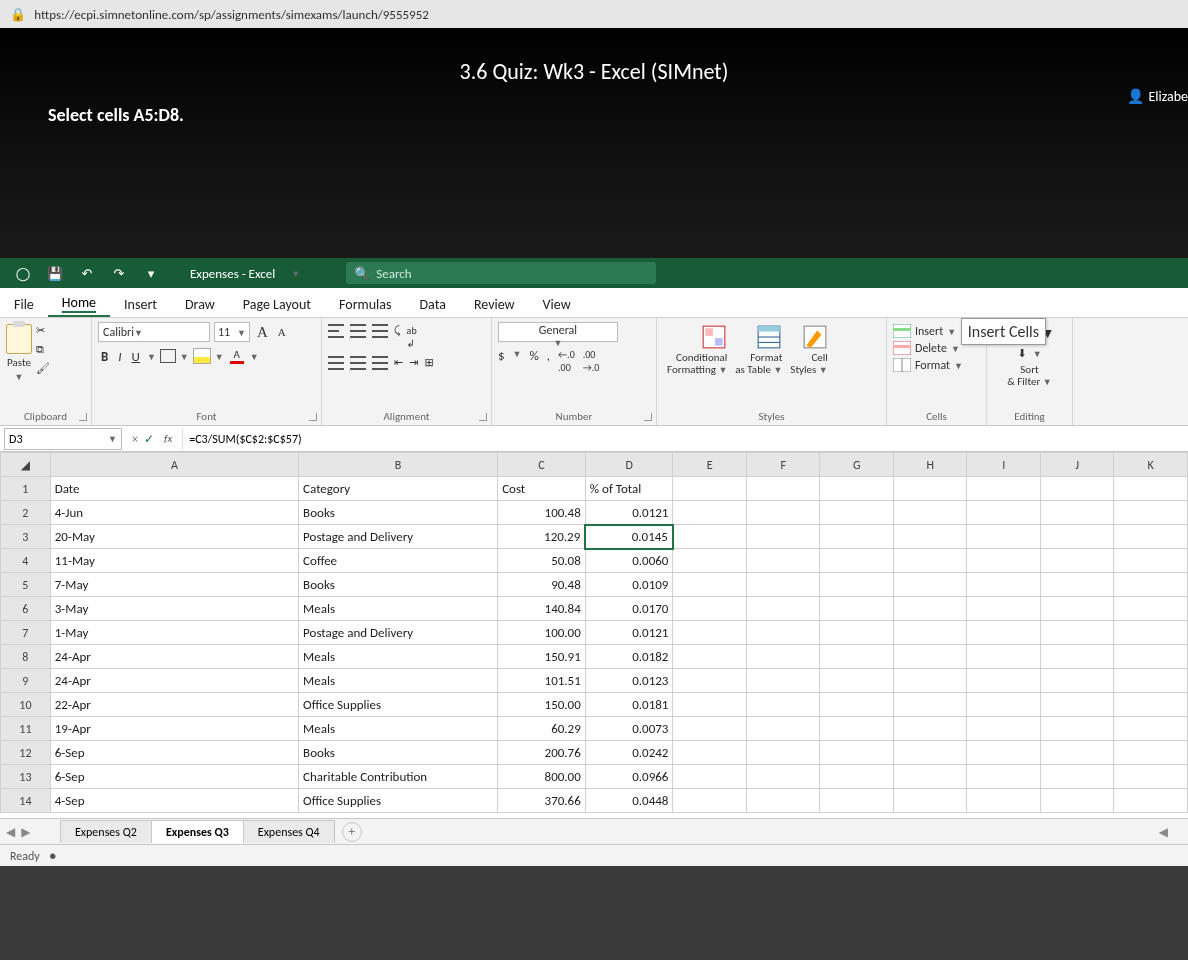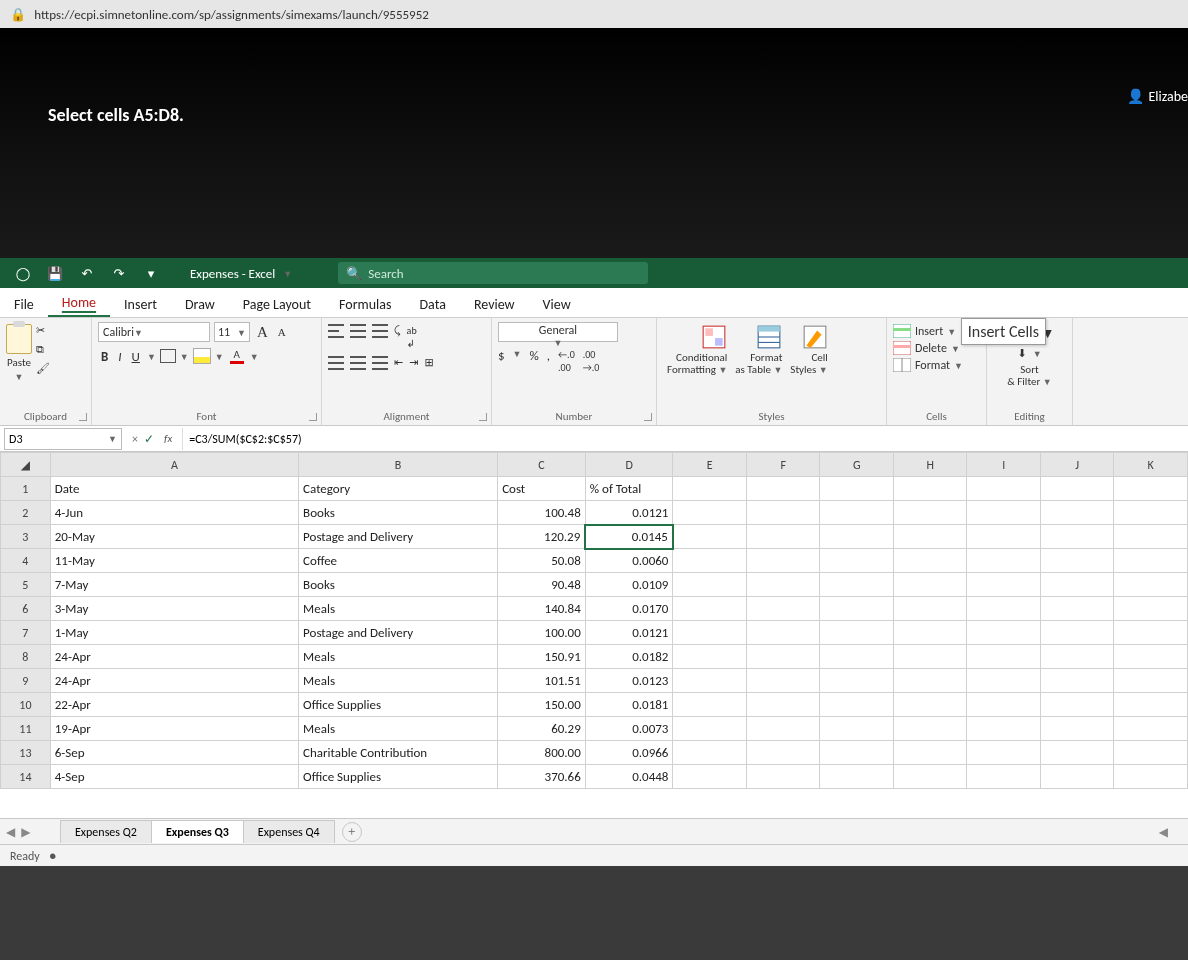--- a/index.html
+++ b/index.html
@@ -13,28 +13,28 @@
   
   .quiz-header { height: 230px; background: linear-gradient(#000, #111 60%, #1a1a1a); position: relative; color: #fff; }
   .quiz-title { position: absolute; top: 30px; left: 50%; transform: translateX(-50%); font-size: 22px; font-weight: 400; }
   .quiz-instruction { position: absolute; top: 76px; left: 48px; font-size: 18px; font-weight: 600; }
   .quiz-user { position: absolute; top: 60px; right: 0; font-size: 14px; display: flex; align-items: center; gap: 4px; }
 
   
   .title-bar { height: 30px; background: #185c37; color: #fff; display: flex; align-items: center; font-size: 13px; }
   .title-bar .qat { display: flex; align-items: center; gap: 14px; padding: 0 14px; }
   .title-bar .qat .btn { width: 18px; height: 18px; display: flex; align-items: center; justify-content: center; }
-  .title-bar .doc-name { padding: 0 16px; display: flex; align-items: center; gap: 8px; }
+  .title-bar .doc-name { padding: 0 16px; display: flex; align-items: center; gap: 16px; }
   .title-bar .search { margin-left: 30px; background: #2b7a54; border-radius: 3px; height: 22px; width: 310px; display: flex; align-items: center; padding: 0 8px; color: #cfe8da; font-size: 13px; gap: 6px; }
 
   
   .ribbon-tabs { height: 30px; background: #fff; border-bottom: 1px solid #d0d0d0; display: flex; align-items: flex-end; font-size: 14px; }
   .ribbon-tabs .tab { padding: 6px 14px 4px 14px; color: #222; cursor: pointer; }
   .ribbon-tabs .tab.file { font-weight: 400; }
-  .ribbon-tabs .tab.active { border-bottom: 2px solid #217346; color: #b91c1c; font-weight: 400; }
+  .ribbon-tabs .tab.active { border-bottom: 2px solid #217346; color: #000000; font-weight: 400; }
   .ribbon-tabs .tab.home { text-decoration: underline; text-decoration-color: #217346; text-decoration-thickness: 2px; text-underline-offset: 4px; }
 
   
   .ribbon { height: 108px; background: #f3f3f3; border-bottom: 1px solid #c8c8c8; display: flex; font-size: 11px; color: #333; }
   .group { border-right: 1px solid #d6d6d6; padding: 4px 6px 2px 6px; display: flex; flex-direction: column; position: relative; }
   .group-label { position: absolute; bottom: 2px; left: 0; right: 0; text-align: center; font-size: 11px; color: #666; }
   .group .body { flex: 1; display: flex; }
   .launcher { position: absolute; bottom: 4px; right: 4px; width: 8px; height: 8px; border: 1px solid #999; border-top: none; border-left: none; }
 
   
@@ -123,20 +123,21 @@
 </style>
 </head>
 <body>
 
 <div class="browser-bar">
   <span>🔒</span>
   <span class="url">https://ecpi.simnetonline.com/sp/assignments/simexams/launch/9555952</span>
 </div>
 
 <div class="quiz-header">
+  <div class="quiz-title">3.6 Quiz: Wk3 - Excel (SIMnet)</div>
   <div class="quiz-instruction">Select cells A5:D8.</div>
   <div class="quiz-user">
     <span>👤</span>
     <span>Elizabe</span>
   </div>
 </div>
 
 <div class="title-bar">
   <div class="qat">
     <span class="btn">◯</span>
@@ -565,20 +566,34 @@
           <td class="num-cell">0.0073</td>
           <td></td>
           <td></td>
           <td></td>
           <td></td>
           <td></td>
           <td></td>
           <td></td>
         </tr>
         <tr>
+          <td class="rowhead">12</td>
+          <td>6-Sep</td>
+          <td>Books</td>
+          <td class="num-cell">200.76</td>
+          <td class="num-cell">0.0242</td>
+          <td></td>
+          <td></td>
+          <td></td>
+          <td></td>
+          <td></td>
+          <td></td>
+          <td></td>
+        </tr>
+        <tr>
           <td class="rowhead">13</td>
           <td>6-Sep</td>
           <td>Charitable Contribution</td>
           <td class="num-cell">800.00</td>
           <td class="num-cell">0.0966</td>
           <td></td>
           <td></td>
           <td></td>
           <td></td>
           <td></td>

